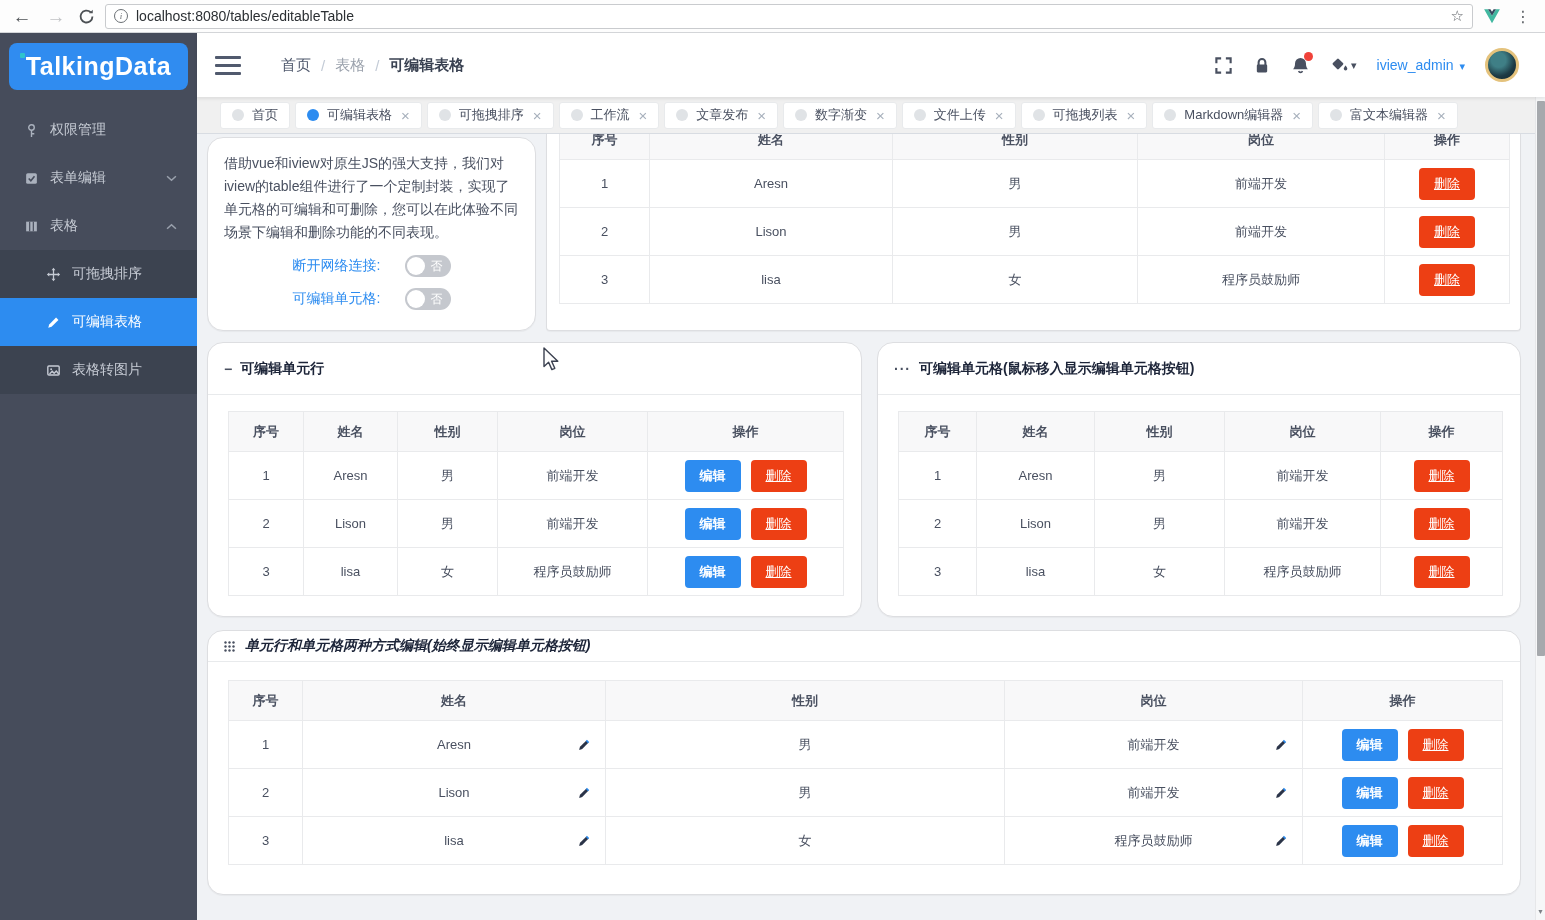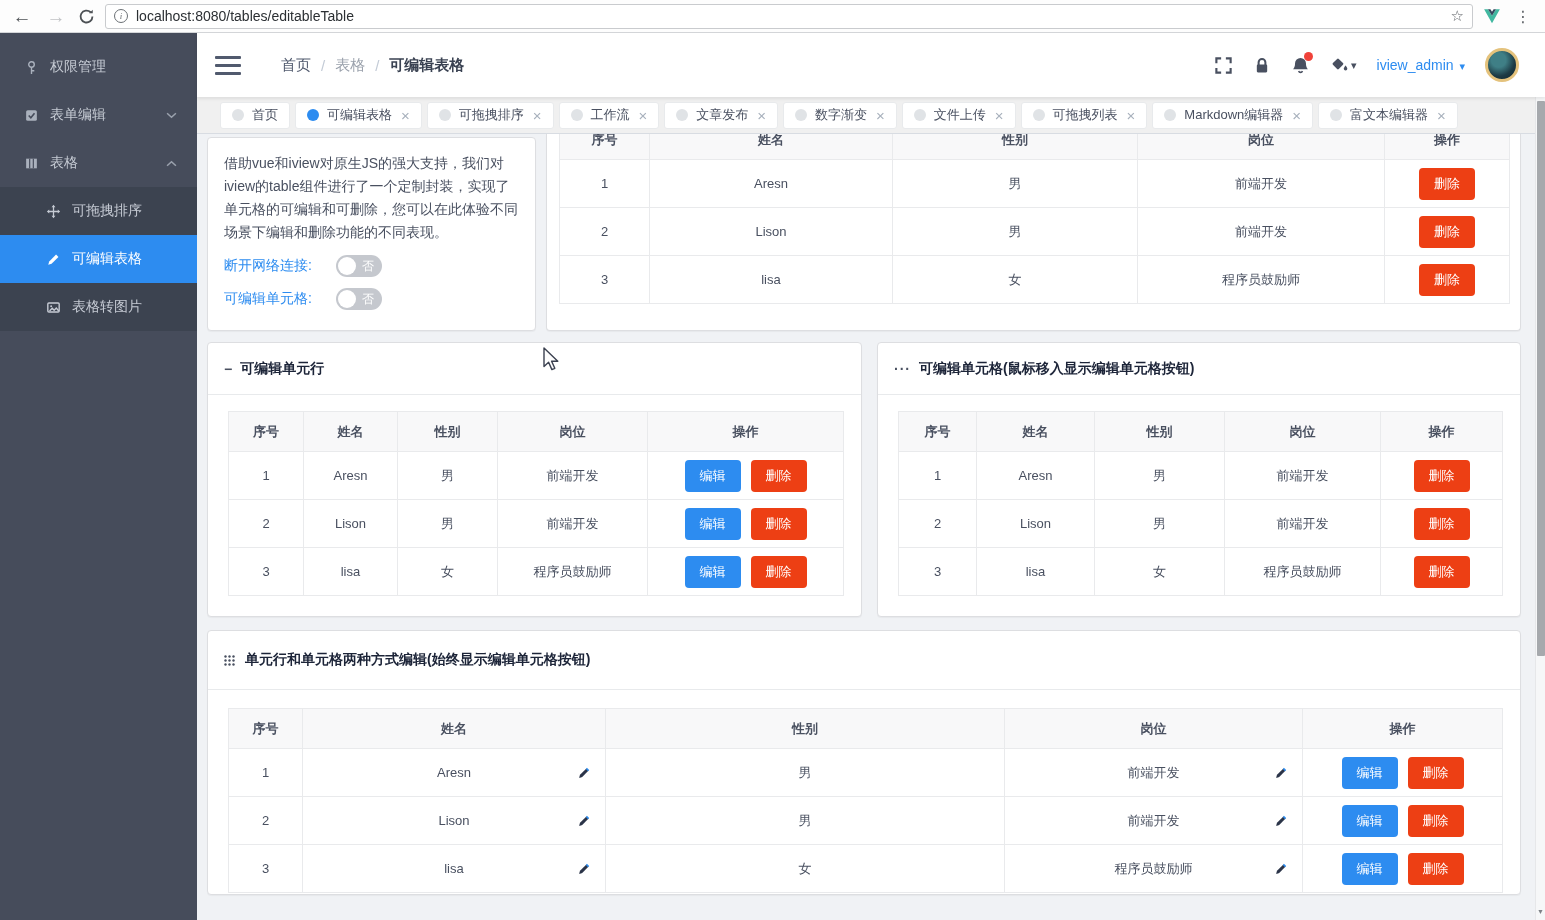--- a/index.html
+++ b/index.html
@@ -59,55 +59,55 @@
   .tabbar { position:absolute; left:197px; top:97px; width:1338px; height:37px; background:#f0f0f0;
     border-bottom:1px solid #d8dce2; display:flex; align-items:center; gap:5px; padding:0 0 0 23px; z-index:2; }
   .tab { height:27px; background:#fff; border:1px solid #e8eaec; border-radius:3px;
     display:flex; align-items:center; padding:0 11px; font-size:13px; color:#495060; cursor:pointer; }
   .tab .dot { width:12px; height:12px; border-radius:50%; background:#e0e3e6; margin-right:8px; }
   .tab.active .dot { background:#2d8cf0; }
   .tab .close { margin-left:9px; color:#a7b0bc; font-size:15px; line-height:1; }
 
   
   .content { position:absolute; left:197px; top:134px; width:1338px; height:786px; background:#f0f2f5; overflow:hidden; }
-  .card { position:absolute; background:#fff; border:1px solid #dddee1; border-radius:4px; box-shadow:0 1px 1px rgba(0,0,0,.04); }
+  .card { position:absolute; background:#fff; border:1px solid #dddee1; border-radius:16px; box-shadow:0 1px 1px rgba(0,0,0,.04); }
   .card-title { height:52px; display:flex; align-items:center; gap:8px; padding:0 16px;
     font-size:14px; font-weight:bold; color:#1c2438; border-bottom:1px solid #e8eaec; }
   .title-icon { color:#495060; display:inline-flex; font-weight:bold; }
   .card-body { padding:16px 20px; }
 
   
   .intro-card { left:10px; top:3px; width:329px; height:194px; padding:14px 16px; }
   .intro-text { font-size:14px; line-height:23px; color:#495060; }
-  .toggle-row { display:flex; align-items:center; margin-top:11px; }
+  .toggle-row { display:flex; align-items:center; margin-top:11px;justify-content:center; }
   .toggle-label { color:#2d8cf0; font-size:14px; width:112px; }
   .switch { width:46px; height:22px; border-radius:11px; background:#c5c8ce; position:relative; display:inline-block; cursor:pointer; }
   .switch .knob { position:absolute; left:2px; top:2px; width:18px; height:18px; border-radius:50%; background:#fff; }
   .switch .sw-text { position:absolute; right:8px; top:0; line-height:22px; font-size:12px; color:#fff; }
 
   
   table.itable { border-collapse:collapse; background:#fff; font-size:13px; color:#495060; table-layout:fixed; }
   .itable th, .itable td { border:1px solid #e9eaec; text-align:center; }
   .itable th { background:#f8f8f9; height:40px; font-weight:bold; color:#495060; }
   .itable td { height:48px; }
   .btn { border:none; border-radius:4px; color:#fff; font-size:13px; padding:7px 15px; margin:0 5px; cursor:pointer;
     font-family:inherit; }
-  .btn.edit { background:#2d8cf0; }
-  .btn.del { background:#ed3f14; }
+  .btn.edit { background:#2d8cf0;font-weight:bold; }
+  .btn.del { background:#ed3f14;text-decoration:underline; }
   .pcell { position:relative; }
   .pencil { position:absolute; right:14px; top:50%; transform:translateY(-50%); display:inline-flex; cursor:pointer; color:#2b3448; }
 
   
   .top-table-card { left:349px; top:0; width:975px; height:197px; overflow:hidden;
     border-radius:0 0 4px 4px; border-top:none; }
   .top-table-card .tbl-holder { margin:-15px 12px 0 12px; }
   .midleft-card { left:10px; top:208px; width:655px; height:275px; }
   .midright-card { left:680px; top:208px; width:644px; height:275px; }
   .bottom-card { left:10px; top:496px; width:1314px; height:265px; }
-  .bottom-card .card-title { height:59px; }
+  .bottom-card .card-title { height:31px;font-style:italic; }
 
   
   .vscroll { position:absolute; right:0; top:33px; width:10px; height:887px; background:#f6f7f8; border-left:1px solid #e6e7e9; }
   .vs-arrow { position:absolute; left:0; width:9px; text-align:center; font-size:7px; color:#7e8287; }
   .vs-thumb { position:absolute; left:1px; top:68px; width:8px; height:555px; background:#a6a9ad; border-radius:1px; }
 
   .cursor { position:absolute; left:542px; top:347px; z-index:9; pointer-events:none; }
   svg.ic { display:block; }
 </style>
 </head>
@@ -130,20 +130,23 @@
   <span class="hicon">
     <svg class="ic" width="18" height="16" viewBox="0 0 16 14">
         <path d="M1 1h3.4L8 6.8 11.6 1H15L8 13.4z" fill="#41b8a0"></path>
         <path d="M4.4 1h2.2L8 3.3 9.4 1h2.2L8 6.8z" fill="#35495e"></path>
       </svg>
   </span>
   <span class="dots-menu">⋮</span>
 </div>
 
 <aside class="sidebar">
+  <div class="logo">
+    <span class="logo-text"><span class="logo-mark"></span><span>TalkingData</span></span>
+  </div>
   <nav class="menu" id="menu">
       <div class="menu-item">
         <span class="mi-icon">
           <svg class="ic" width="15" height="15" viewBox="0 0 14 14" fill="none" stroke="currentColor" stroke-width="1.3">
             <circle cx="7" cy="4.2" r="2.6"></circle>
             <path d="M7 6.8V13M7 10h2.6"></path>
           </svg>
         </span>
                  <span>权限管理</span>
       </div>

